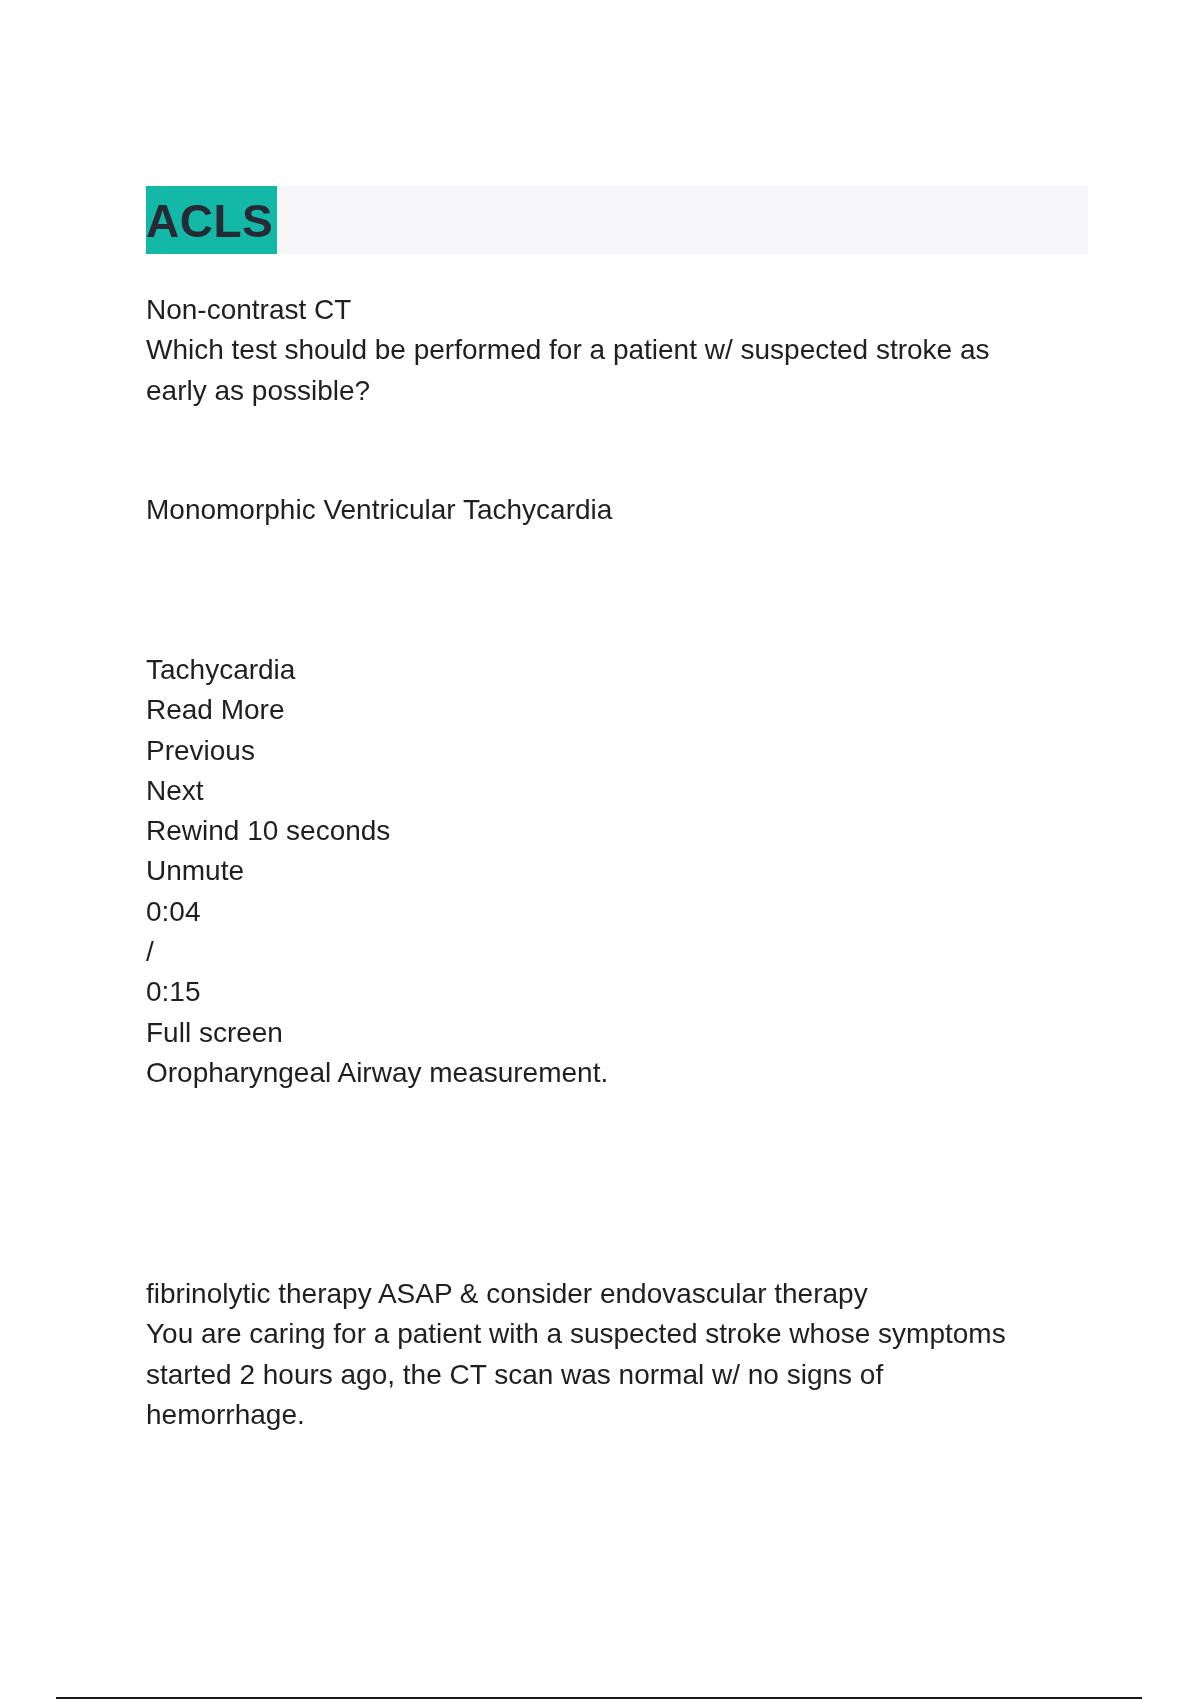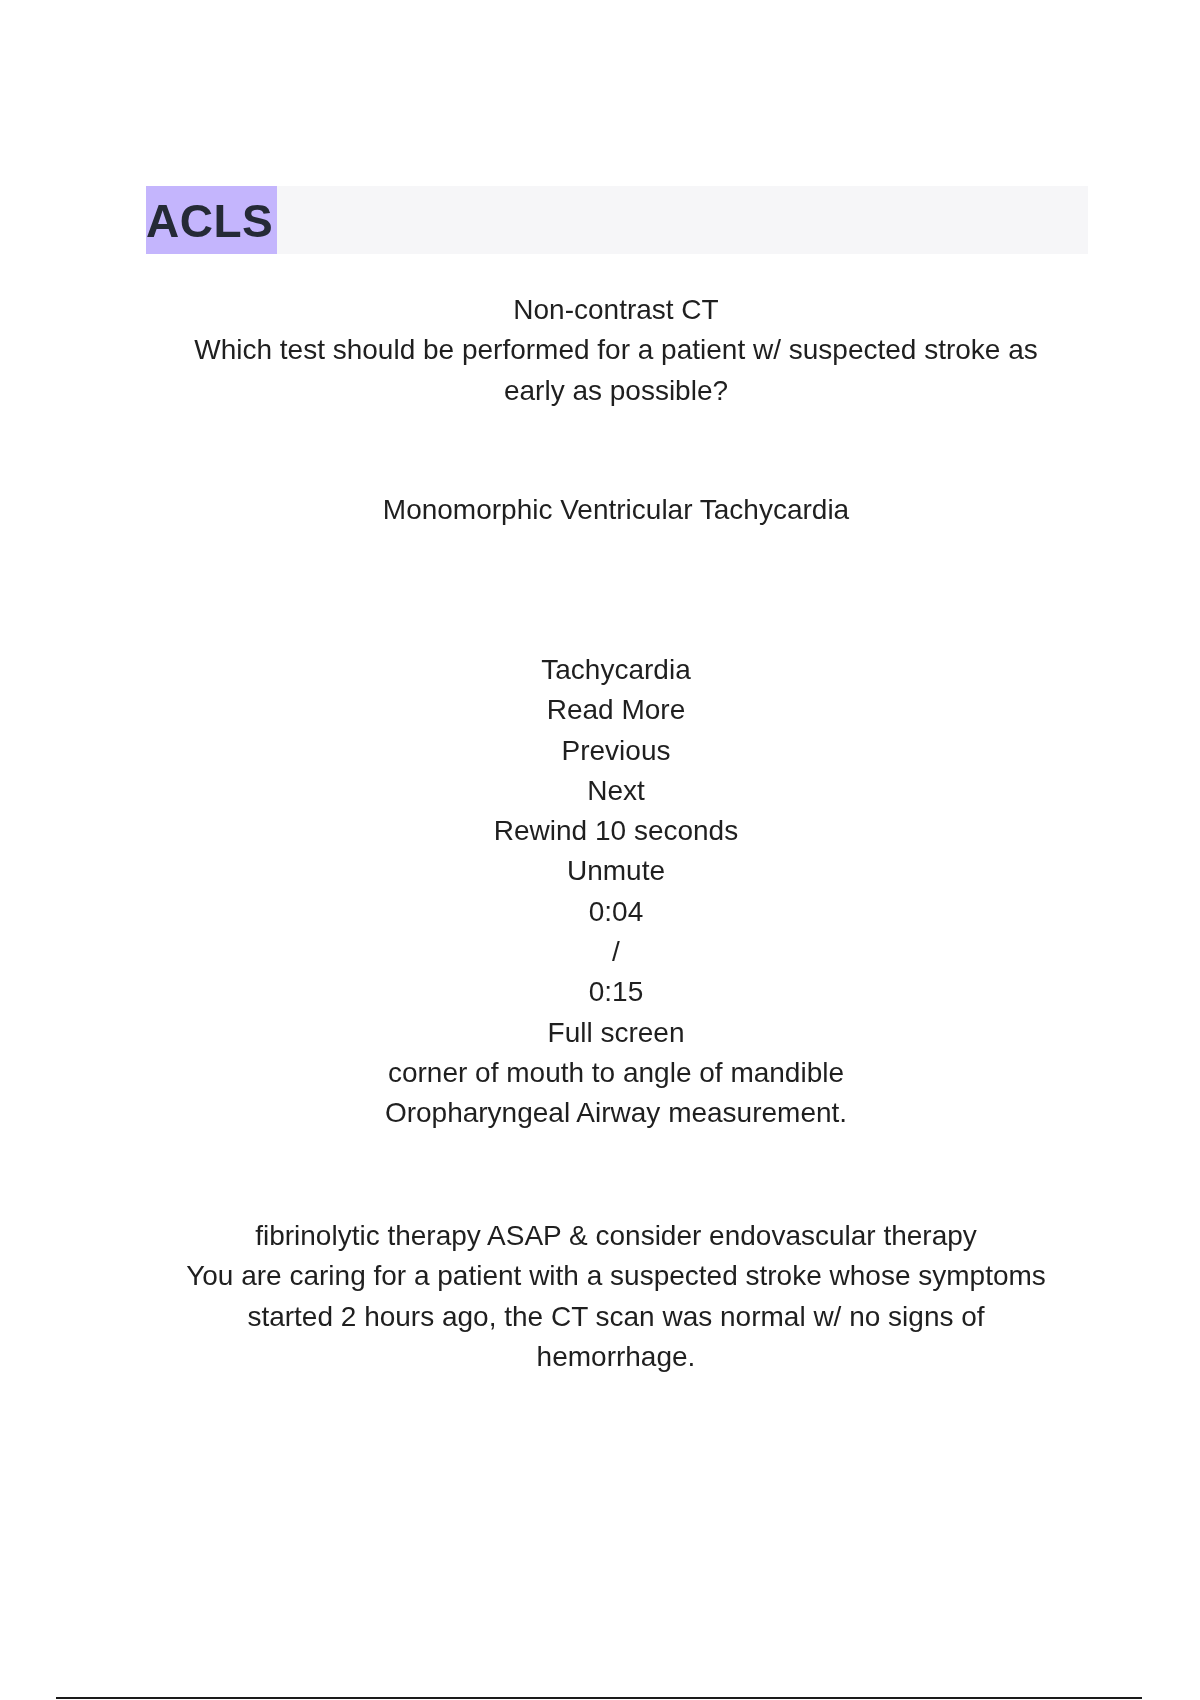--- a/index.html
+++ b/index.html
@@ -7,25 +7,25 @@
       width: 1200px; height: 1700px; position: relative; overflow: hidden;
       font-family: "Liberation Sans", "DejaVu Sans", sans-serif;
       color: #1f1f1f;
     }
     .title-bar {
       position: absolute; left: 146px; top: 186px; width: 942px; height: 68px;
       background: #f6f6f8;
     }
     .title {
       position: absolute; left: 146px; top: 186px; height: 68px; line-height: 70px;
-      padding-right: 4px; background: #c4b5fd;
+      padding-right: 4px; background: #14b8a6;
       font-size: 46px; font-weight: bold; color: #252a36; letter-spacing: 0.5px;
     }
     .block { position: absolute; left: 146px; width: 940px; font-size: 28px; line-height: 40.3px; }
-    .block div { white-space: pre-wrap; text-align: center; }
+    .block div { white-space: pre-wrap; }
     .rule {
       position: absolute; left: 56px; top: 1697px; width: 1086px; height: 2px; background: #1a1a1a;
     }
   </style>
 </head>
 <body>
 
 <div class="title-bar"></div>
 <h1 class="title" style="margin:0">ACLS</h1>
 
@@ -43,24 +43,23 @@
   <div>Tachycardia</div>
   <div>Read More</div>
   <div>Previous</div>
   <div>Next</div>
   <div>Rewind 10 seconds</div>
   <div>Unmute</div>
   <div>0:04</div>
   <div>/</div>
   <div>0:15</div>
   <div>Full screen</div>
-  <div>corner of mouth to angle of mandible</div>
   <div>Oropharyngeal Airway measurement.</div>
 </div>
 
-<div class="block" style="top:1216px">
+<div class="block" style="top:1274px">
   <div>fibrinolytic therapy ASAP &amp; consider endovascular therapy</div>
   <div>You are caring for a patient with a suspected stroke whose symptoms</div>
   <div>started 2 hours ago, the CT scan was normal w/ no signs of</div>
   <div>hemorrhage.</div>
 </div>
 
 <div class="rule"></div>
 
 </body></html>

